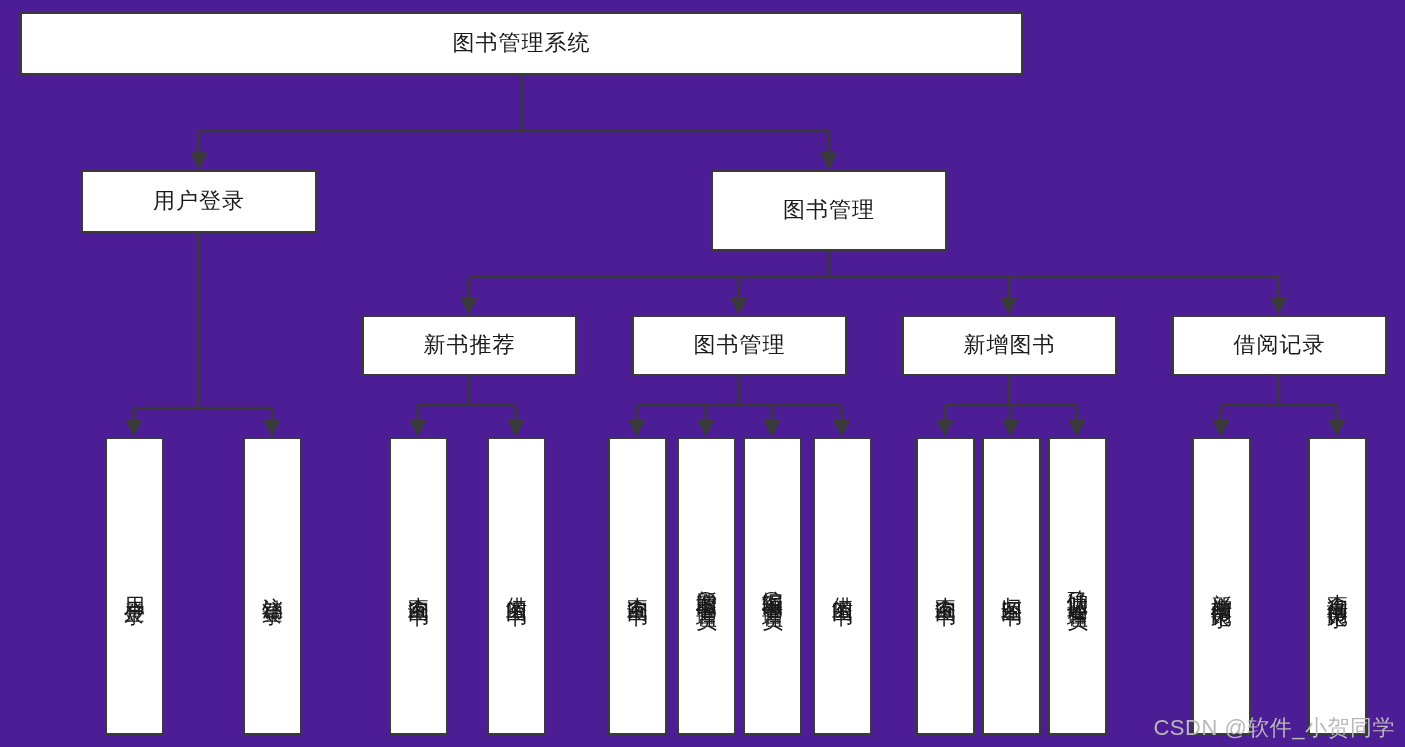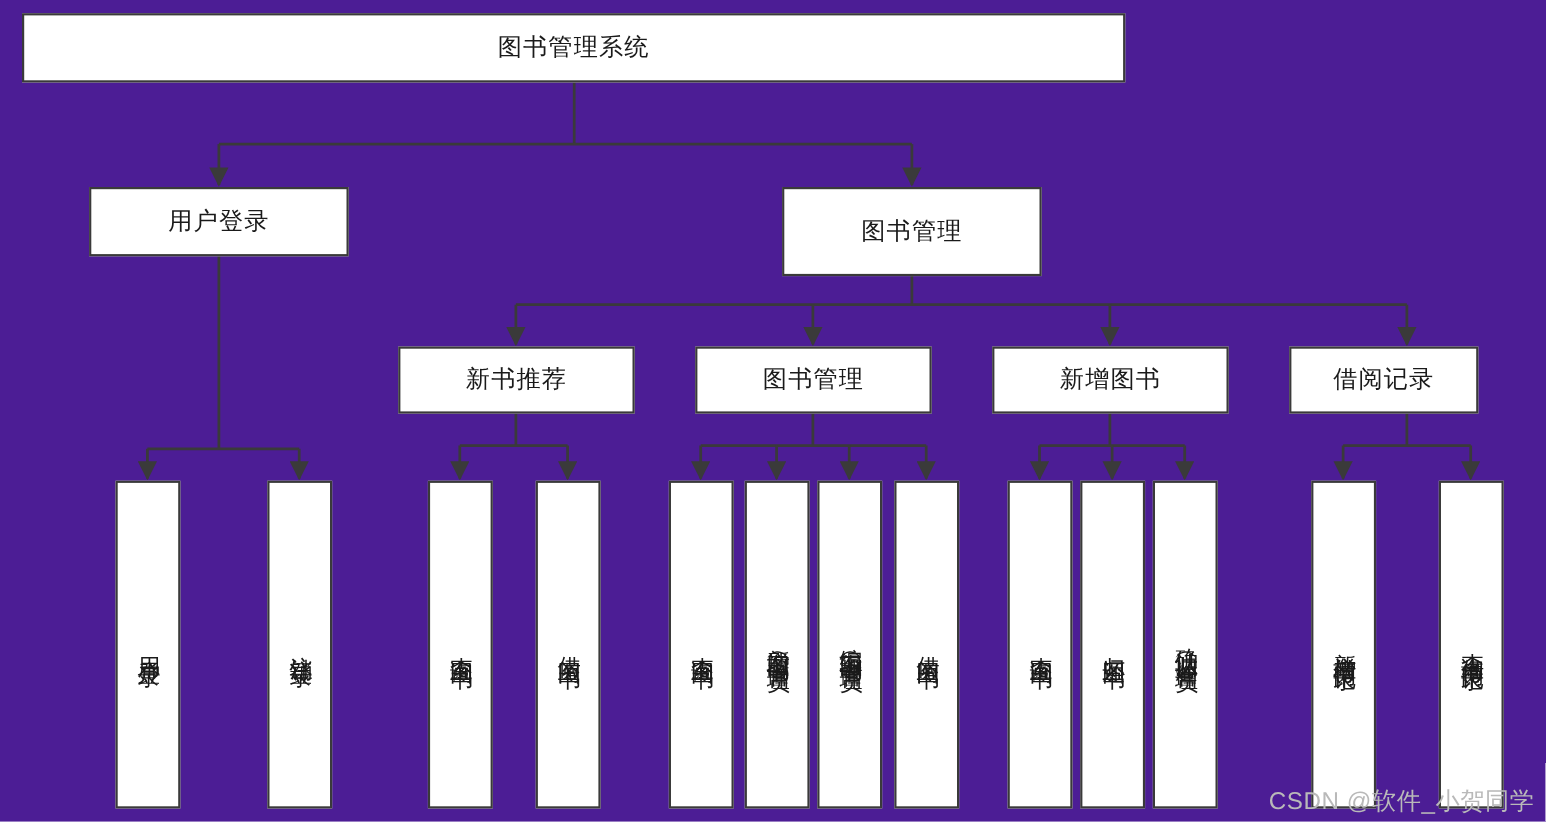--- a/index.html
+++ b/index.html
@@ -137,21 +137,21 @@
 
   <div class="node horizontal" style="left:362px; top:315px; width:215px; height:61px;">
     <span class="label">新书推荐</span>
   </div>
   <div class="node horizontal" style="left:632px; top:315px; width:215px; height:61px;">
     <span class="label">图书管理</span>
   </div>
   <div class="node horizontal" style="left:902px; top:315px; width:215px; height:61px;">
     <span class="label">新增图书</span>
   </div>
-  <div class="node horizontal" style="left:1172px; top:315px; width:172px; height:61px;">
+  <div class="node horizontal" style="left:1172px; top:315px; width:215px; height:61px;">
     <span class="label">借阅记录</span>
   </div>
 
   <div class="node vertical" style="left:105px; top:437px; width:59px; height:298px;">
     <span class="label">用户登录</span>
   </div>
   <div class="node vertical" style="left:243px; top:437px; width:59px; height:298px;">
     <span class="label">注销登录</span>
   </div>
 

